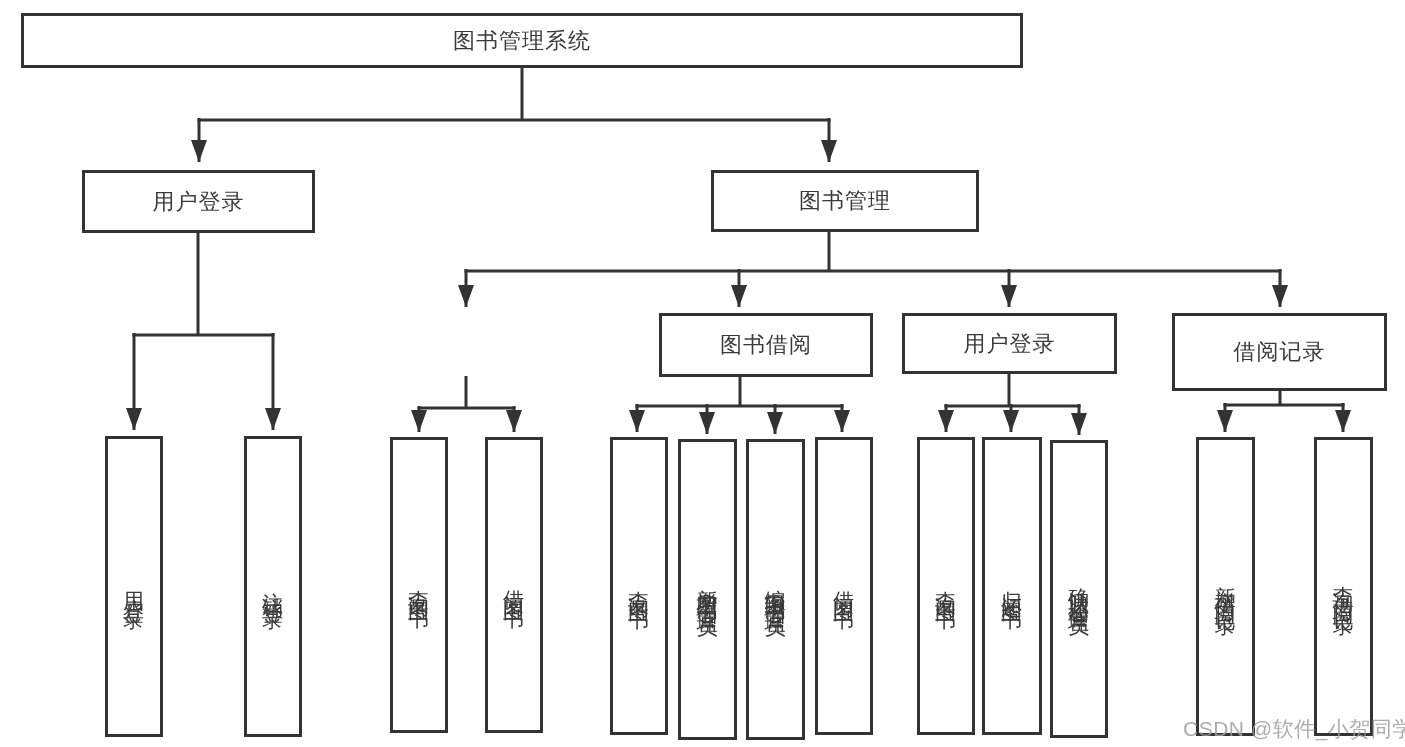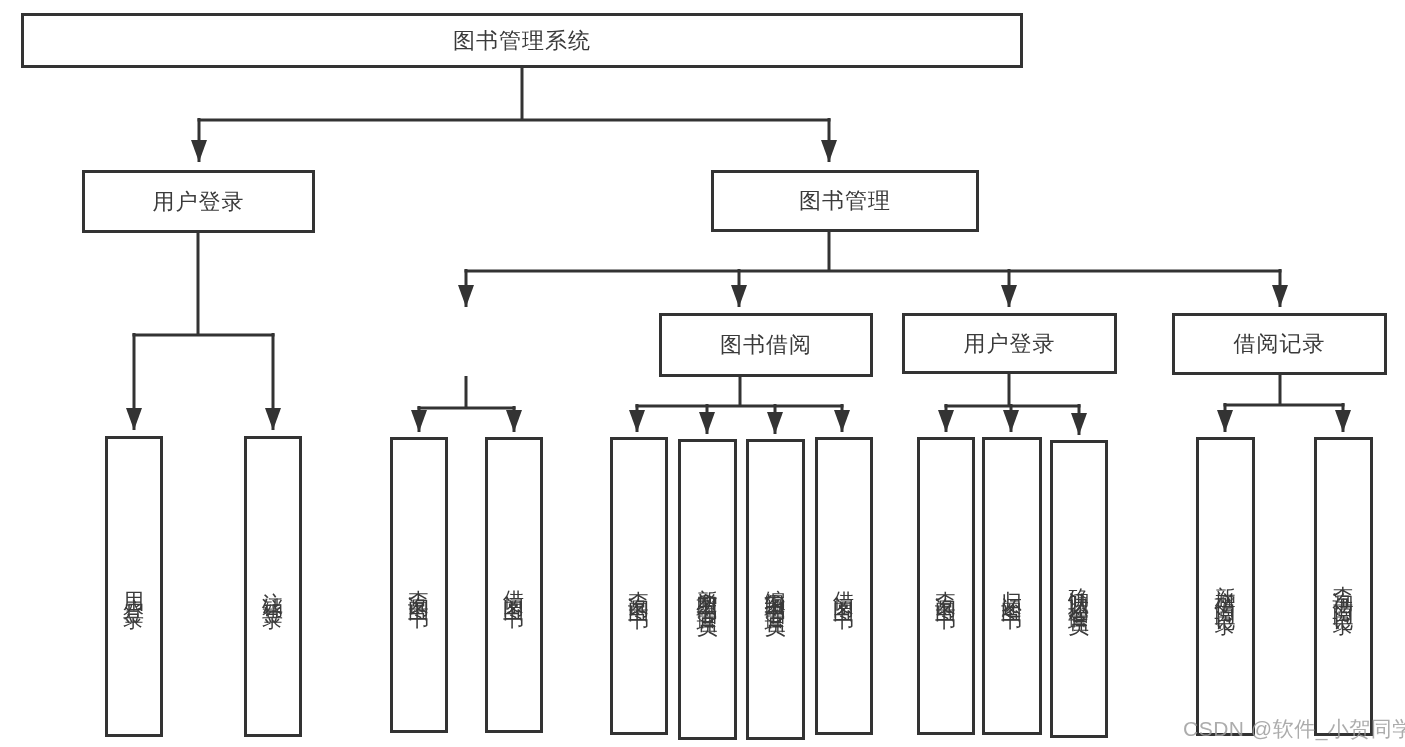--- a/index.html
+++ b/index.html
@@ -110,21 +110,21 @@
     </g>
   </svg>
 
   <div class="box h" style="left:21px;top:13px;width:1002px;height:55px">图书管理系统</div>
 
   <div class="box h" style="left:82px;top:170px;width:233px;height:63px">用户登录</div>
   <div class="box h" style="left:711px;top:170px;width:268px;height:62px">图书管理</div>
 
   <div class="box h" style="left:659px;top:313px;width:214px;height:64px">图书借阅</div>
   <div class="box h" style="left:902px;top:313px;width:215px;height:61px">用户登录</div>
-  <div class="box h" style="left:1172px;top:313px;width:215px;height:62px">借阅记录</div>
+  <div class="box h" style="left:1172px;top:313px;width:215px;height:78px">借阅记录</div>
 
   <div class="box v" style="left:105px;top:436px;width:58px;height:301px">
     <span class="vt">用户登录</span>
   </div>
   <div class="box v" style="left:244px;top:436px;width:58px;height:301px">
     <span class="vt">注销登录</span>
   </div>
 
   <div class="box v" style="left:390px;top:437px;width:58px;height:296px">
     <span class="vt">查询图书</span>

